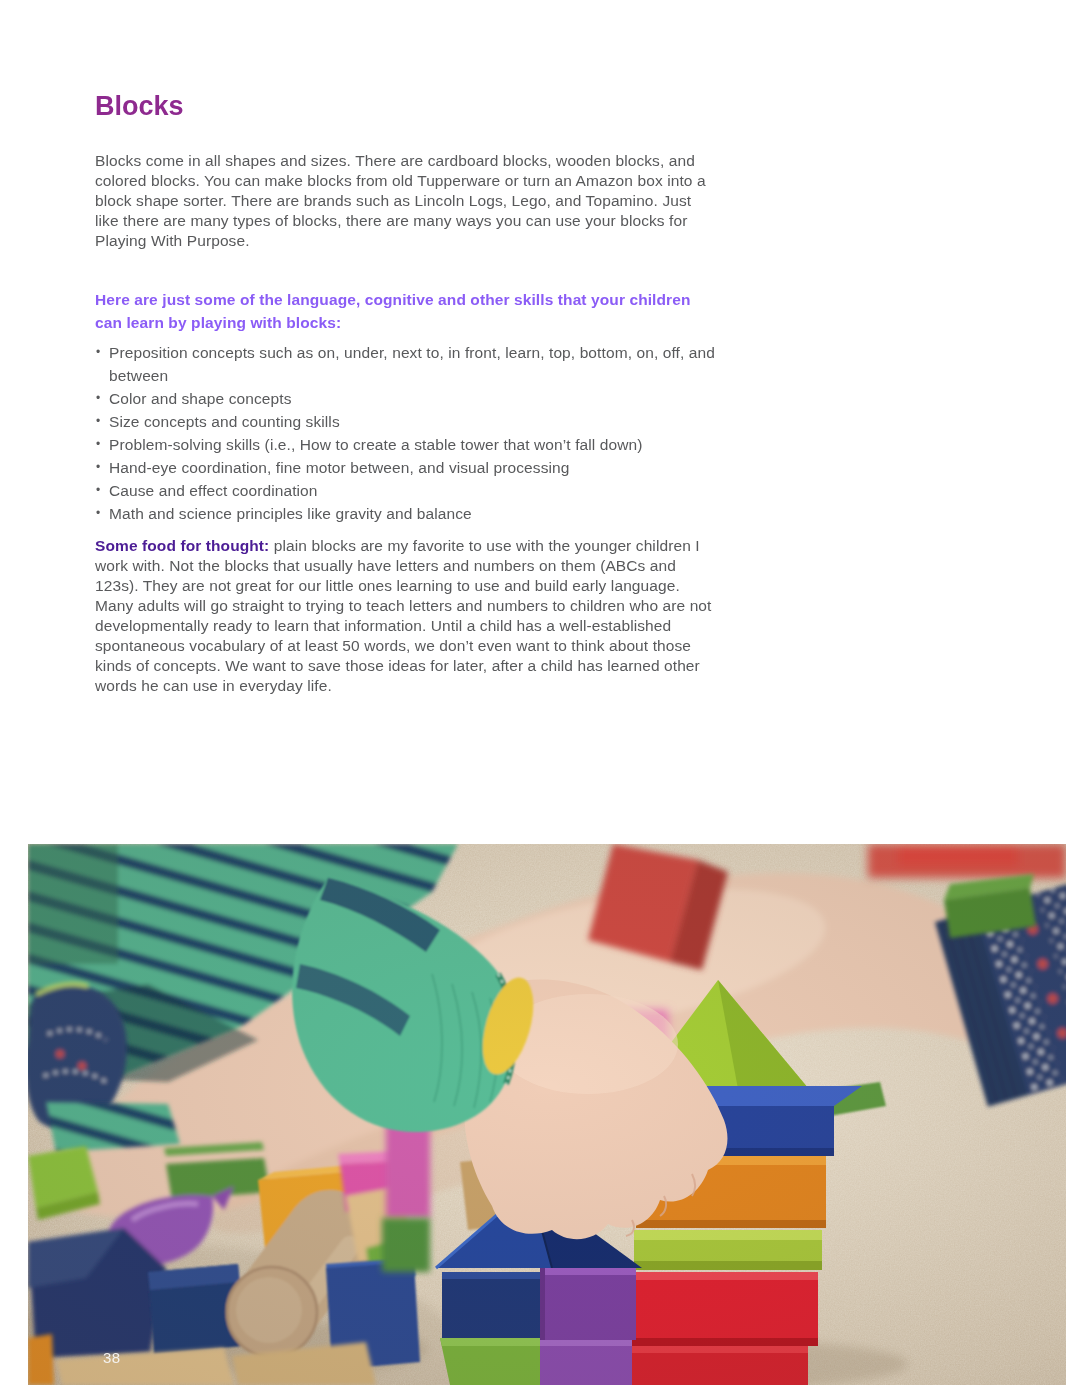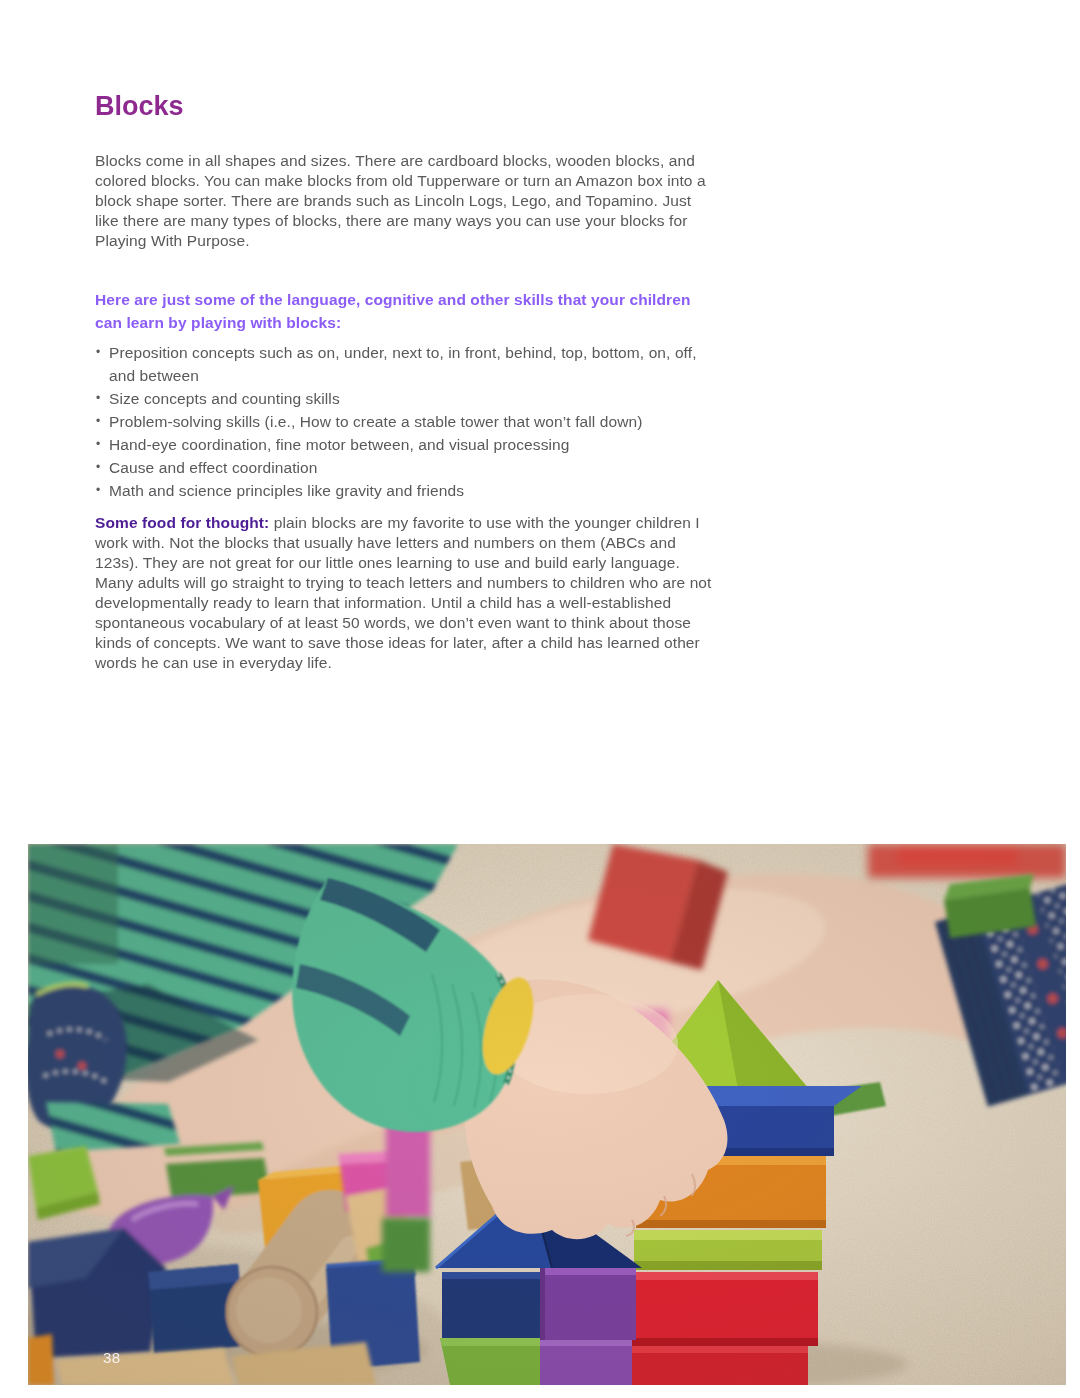--- a/index.html
+++ b/index.html
@@ -21,26 +21,27 @@
 </style>
 </head>
 <body>
 
 <div class="page">
   <main class="text-col">
     <h1 class="title">Blocks</h1>
     <p class="body intro">Blocks come in all shapes and sizes. There are cardboard blocks, wooden blocks, and colored blocks. You can make blocks from old Tupperware or turn an Amazon box into a block shape sorter. There are brands such as Lincoln Logs, Lego, and Topamino. Just like there are many types of blocks, there are many ways you can use your blocks for Playing With Purpose.</p>
     <h2 class="skills">Here are just some of the language, cognitive and other skills that your children can learn by playing with blocks:</h2>
     <ul class="skills-list">
-      <li>Preposition concepts such as on, under, next to, in front, behind, top, bottom, on, off, and between</li>
+      <li>Preposition concepts such as on, under, next to, in front, learn, top, bottom, on, off, and between</li>
+      <li>Color and shape concepts</li>
       <li>Size concepts and counting skills</li>
       <li>Problem-solving skills (i.e., How to create a stable tower that won’t fall down)</li>
       <li>Hand-eye coordination, fine motor between, and visual processing</li>
       <li>Cause and effect coordination</li>
-      <li>Math and science principles like gravity and friends</li>
+      <li>Math and science principles like gravity and balance</li>
     </ul>
     <p class="body food"><strong>Some food for thought:</strong><span> plain blocks are my favorite to use with the younger children I work with. Not the blocks that usually have letters and numbers on them (ABCs and 123s). They are not great for our little ones learning to use and build early language. Many adults will go straight to trying to teach letters and numbers to children who are not developmentally ready to learn that information. Until a child has a well-established spontaneous vocabulary of at least 50 words, we don’t even want to think about those kinds of concepts. We want to save those ideas for later, after a child has learned other words he can use in everyday life.</span></p>
   </main>
 
   <figure class="photo">
     <svg width="1038" height="541" viewBox="0 0 1038 541" xmlns="http://www.w3.org/2000/svg">
       <defs>
         <radialGradient id="carpetGrad" cx="0.68" cy="0.45" r="0.95">
           <stop offset="0" stop-color="#e4d8c4"></stop>
             <stop offset="0.6" stop-color="#d5c6ae"></stop>

